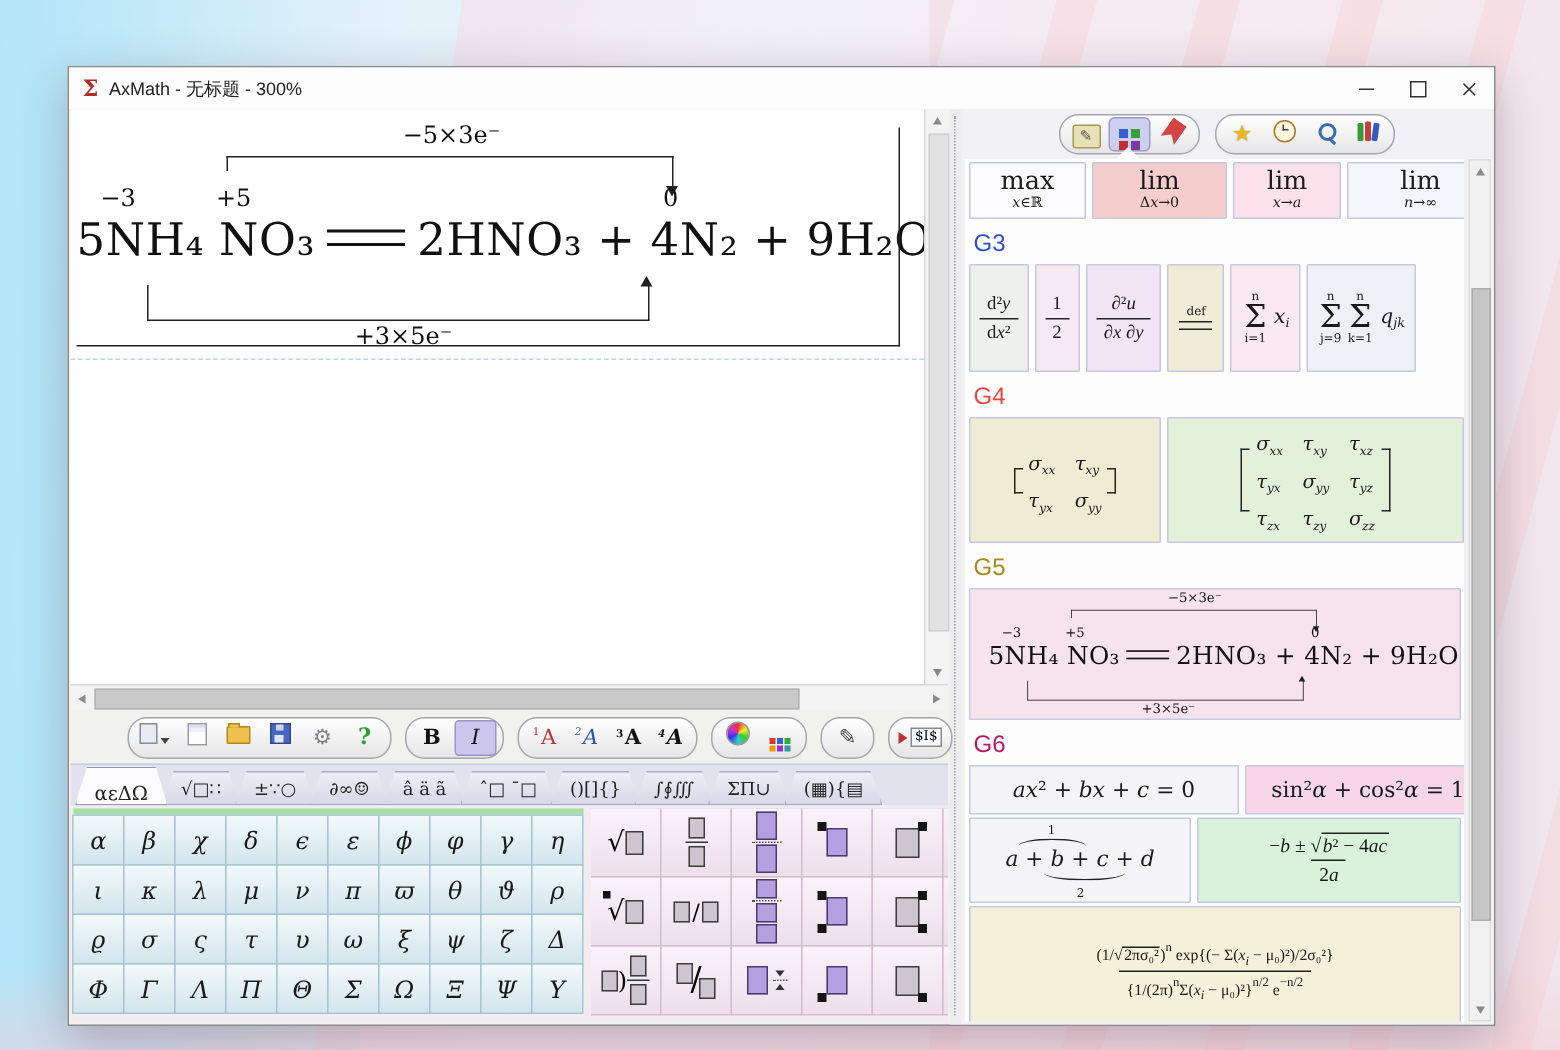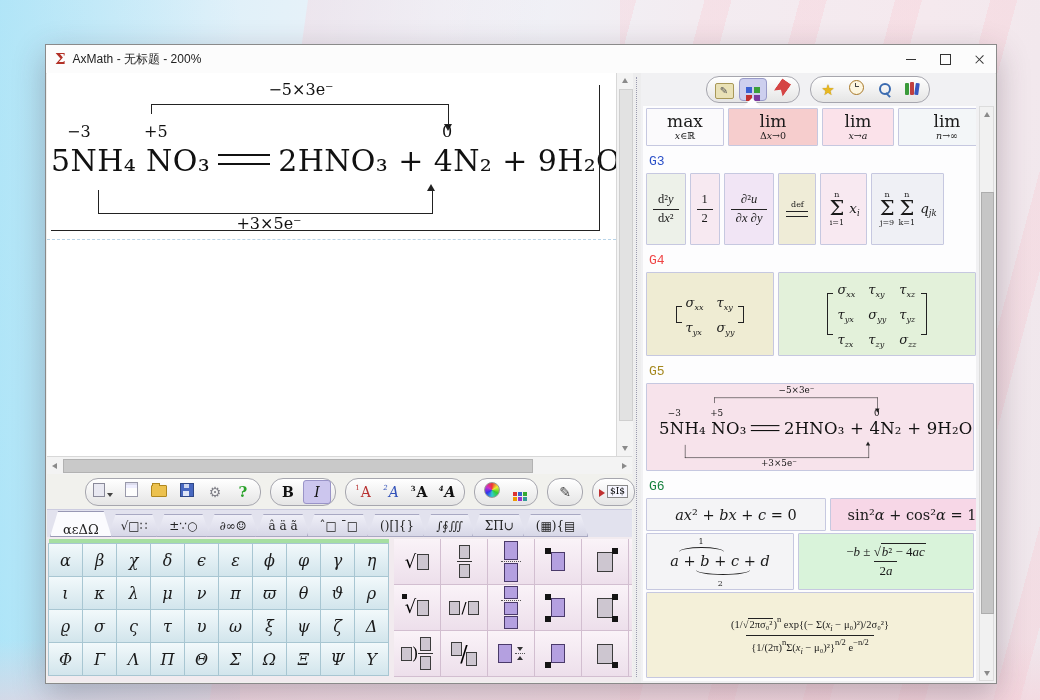--- a/index.html
+++ b/index.html
@@ -157,21 +157,21 @@
   .ic-search::after{content:"";position:absolute;left:6px;top:7px;width:2px;height:6px;background:#3a6ab0;transform:rotate(-45deg);}
   .ic-library{display:inline-flex;gap:1px;align-items:flex-end;}
   .ic-library i{display:block;width:4px;height:12px;border-radius:1px;}
   .ic-library i:nth-child(1){background:#3a9a3a;} .ic-library i:nth-child(2){background:#c04040;height:13px;} .ic-library i:nth-child(3){background:#3858c0;transform:rotate(8deg);}
 
   .rp-body{position:absolute;left:2px;top:33px;width:333px;height:575px;background:#fdfdfe;overflow:hidden;padding:2px 0 0 3px;box-sizing:border-box;}
   .rp-sb{position:absolute;right:1px;top:33px;width:15px;height:575px;background:#f1f1f1;border:1px solid #dcdcdc;box-sizing:border-box;}
   .rp-sb .sb-btn{width:13px;height:14px;}
   .rp-thumb{position:absolute;left:1px;top:85px;width:11px;height:420px;background:#c6c6c6;border:1px solid #adadad;}
 
-  .sec-label{font-size:13px;margin:8px 0 4px 3px;font-family:Liberation Mono, monospace;}
+  .sec-label{font-size:16px;margin:8px 0 4px 3px;}
   .trow{display:flex;gap:4px;margin-bottom:2px;}
   .tile{border:1px solid #c6c8e0;border-radius:1px;display:flex;align-items:center;justify-content:center;
     font-family:"DejaVu Serif",serif;color:#1a1a1a;box-sizing:border-box;flex-shrink:0;}
   .r-top .tile{height:38px;} .r-g3 .tile{height:72px;padding:0 7px;} .r-g4 .tile{height:84px;}
   .r-g5 .tile{height:88px;} .r-g6a .tile{height:33px;} .r-g6b .tile{height:57px;} .r-big .tile{height:86px;}
   .limop{display:flex;flex-direction:column;align-items:center;line-height:1.1;}
   .lim-main{font-size:17px;} .lim-sub{font-size:9.5px;}
   .it{font-style:italic;}
   .seg-sub{font-size:8.5px;vertical-align:-3px;font-style:italic;}
   .seg-sup{font-size:8.5px;vertical-align:6px;}
@@ -208,21 +208,21 @@
 <div id="stage">
   <div class="bg-streak s1"></div>
   <div class="bg-streak s3"></div>
   <div class="bg-streak s2"></div>
   <div class="bg-streak s4"></div>
 
   <div class="window">
 
     <div class="titlebar">
       <span class="ic-app">Σ</span>
-      <span class="title-text">AxMath - 无标题 - 200%</span>
+      <span class="title-text">AxMath - 无标题 - 300%</span>
       <div class="win-controls">
         <div class="wc wc-min">
             <i></i>
           </div>
         <div class="wc wc-max">
             <i></i>
           </div>
         <div class="wc wc-close">
             <i></i>
           </div>
@@ -699,21 +699,21 @@
           <span>5NH₄ NO₃</span><span class="dbl"></span><span>2HNO₃ + 4N₂ + 9H₂O</span>
         </div>
         <div class="bl-box"></div>
         <div class="bl-arrow"></div>
         <div class="chem-botlabel">+3×5e⁻</div>
       </div>
                 </div>
               </div>
             </div>
           </div>
-          <div class="sec-label" style="color: #15803d;">G6</div>
+          <div class="sec-label" style="color: #be185d;">G6</div>
           <div class="trow r-g6a">
             <div class="tile" style="background: rgb(244, 244, 246); width: 180px;">
               <span class="plain"><span class="it">ax</span>² + <span class="it">bx</span> + <span class="it">c</span> = 0</span>
             </div>
             <div class="tile" style="background: rgb(247, 215, 231); width: 164px;">
               <span class="plain">sin²<span class="it">α</span> + cos²<span class="it">α</span> = 1</span>
             </div>
           </div>
           <div class="trow r-g6b">
             <div class="tile" style="background: rgb(244, 244, 246); width: 148px;">

